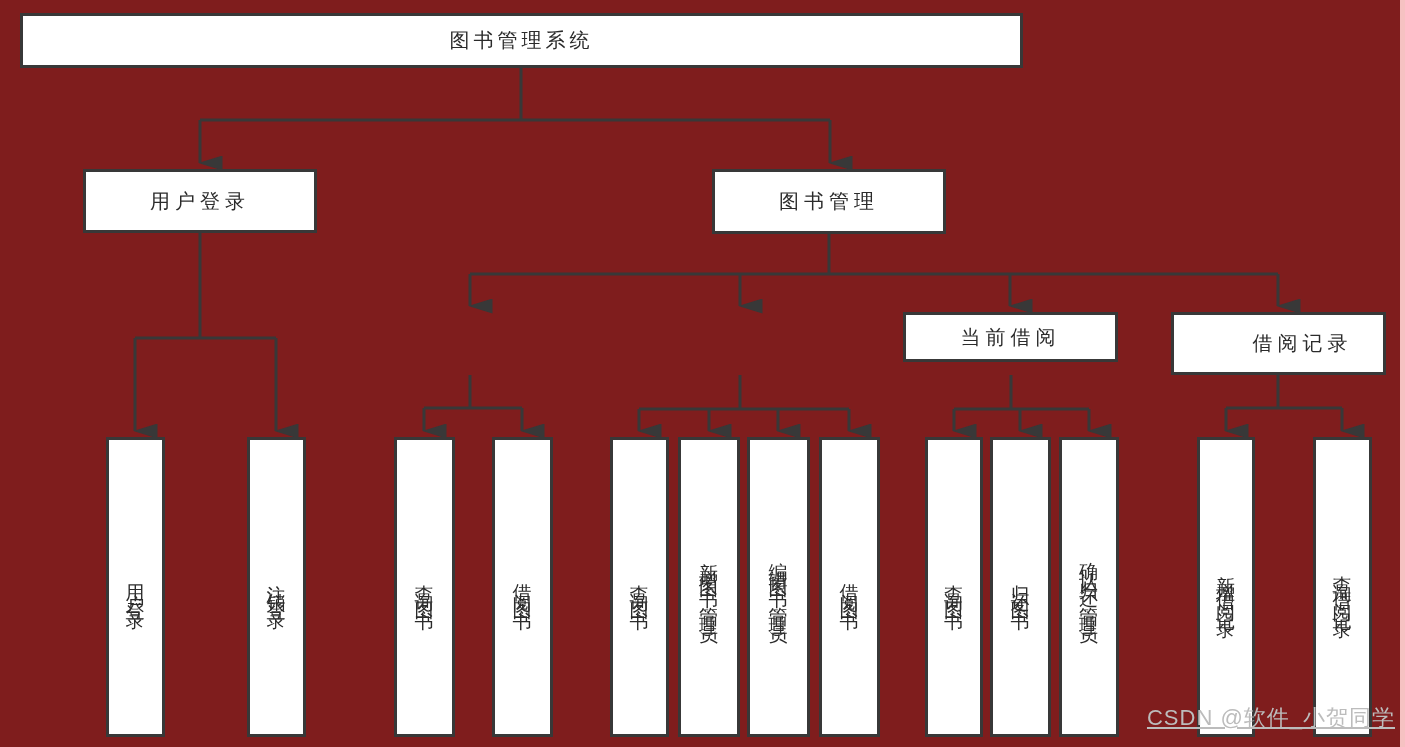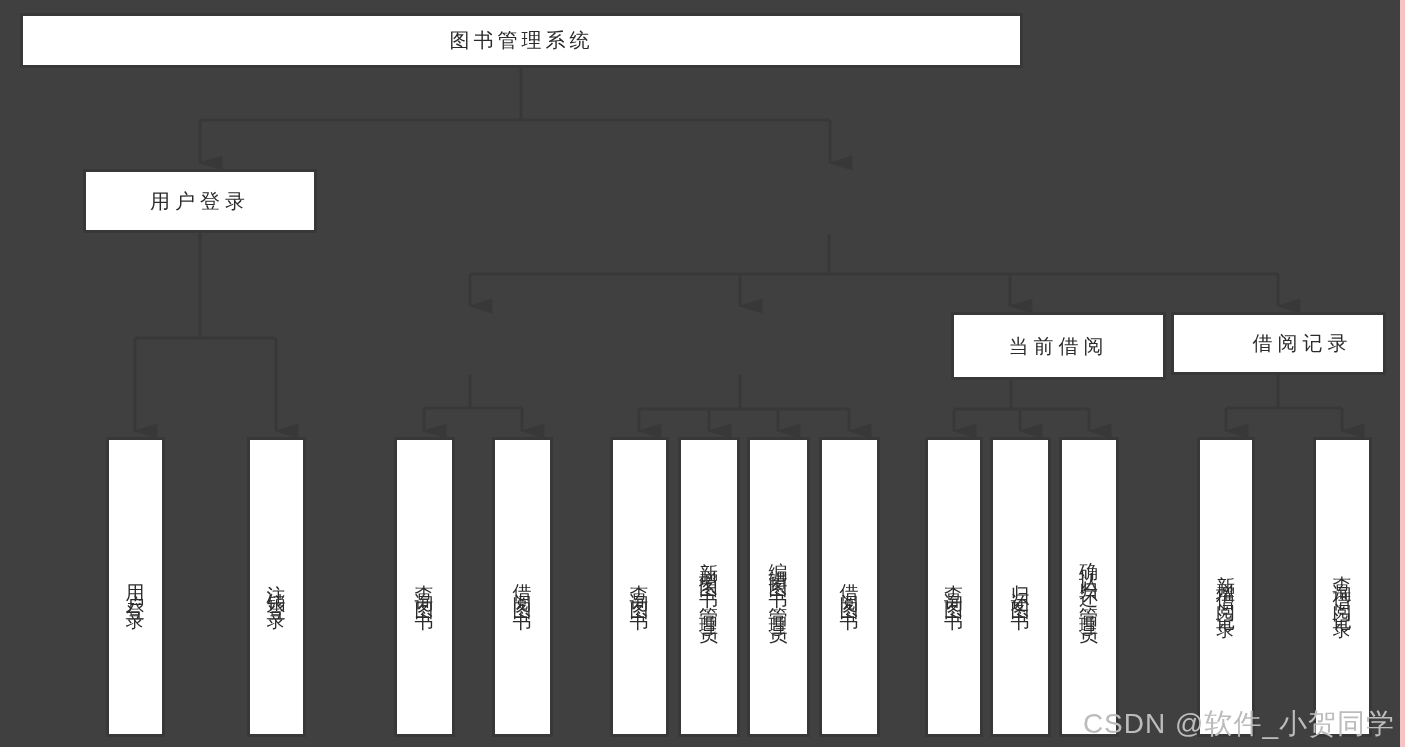--- a/index.html
+++ b/index.html
@@ -1,19 +1,19 @@
 <!DOCTYPE html>
 <html><head>
 <meta charset="utf-8">
 <style>
   html,body{margin:0;padding:0;background:#ffffff;}
   #stage{
     position:relative;
     width:1405px;height:747px;
-    background:#404040;
+    background:#7f1d1d;
     font-family:"Liberation Sans","DejaVu Sans",sans-serif;
     overflow:hidden;
   }
   svg.connectors{position:absolute;left:0;top:0;width:1405px;height:747px;}
   .node{
     position:absolute;
     border:3px solid #383838;
     background:#ffffff;
     display:flex;align-items:center;justify-content:center;
     color:#2b2b2b;
@@ -26,25 +26,26 @@
     font-size:19px;
   }
   .leaf .vtext{
     writing-mode:vertical-rl;
     text-orientation:mixed;
     letter-spacing:9px;
     line-height:1;
   }
   .watermark{
     position:absolute;
-    right:10px;bottom:4px;
-    font-size:28px;
+    right:10px;bottom:14px;
+    font-size:22px;
     color:#bcbcbc;
     letter-spacing:1px;
     white-space:nowrap;
+    text-decoration:underline;
   }
   .edge-strip{
     position:absolute;
     right:0;top:0;width:5px;height:747px;
     background:#f6c2c2;
   }
 </style>
 </head>
 <body>
 
@@ -93,22 +94,25 @@
     </g>
   </svg>
 
   <div class="node root">
     <span>图书管理系统</span>
   </div>
 
   <div class="node hnode" style="left:83px;top:169px;width:234px;height:64px;">
     <span>用户登录</span>
   </div>
+  <div class="node hnode" style="left:712px;top:169px;width:234px;height:65px;">
+    <span>图书管理</span>
+  </div>
 
-  <div class="node hnode" style="left:903px;top:312px;width:215px;height:68px;margin-left:48px;">
+  <div class="node hnode" style="left:903px;top:312px;width:215px;height:50px;">
     <span>当前借阅</span>
   </div>
   <div class="node hnode" style="left:1171px;top:312px;width:215px;height:63px;padding-left:48px;">
     <span>借阅记录</span>
   </div>
 
   <div class="node leaf" style="left:106px;width:59px;">
     <span class="vtext">用户登录</span>
   </div>
   <div class="node leaf" style="left:247px;width:59px;">

